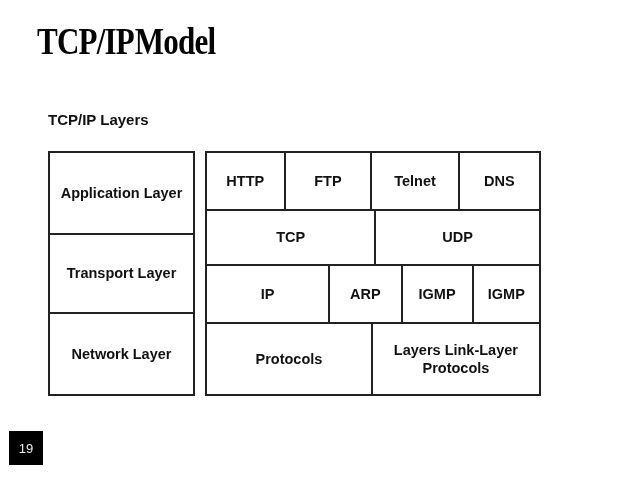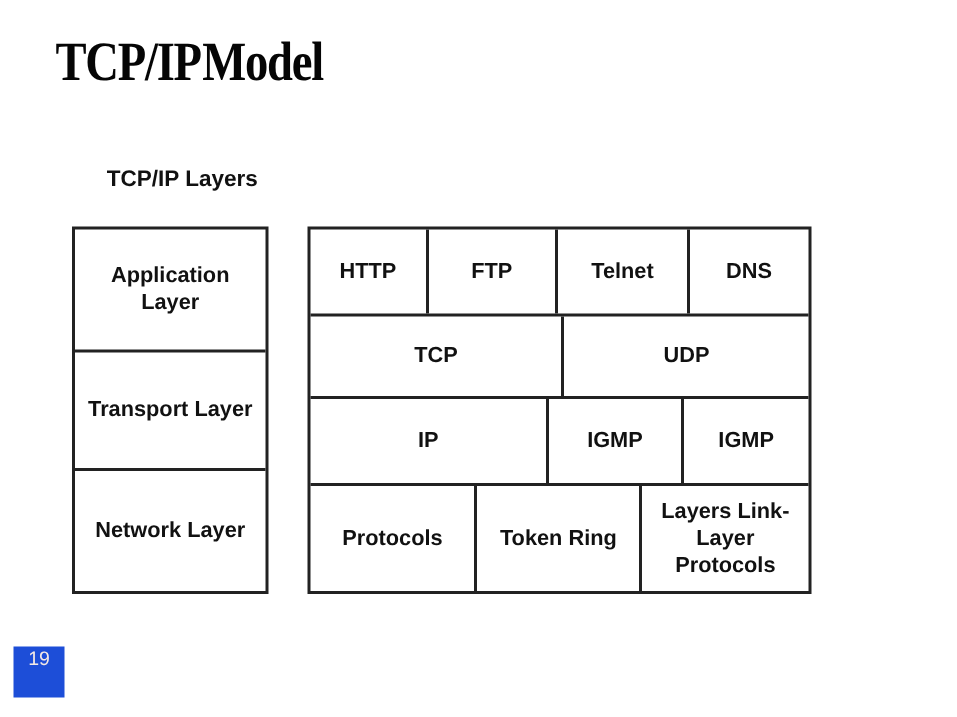--- a/index.html
+++ b/index.html
@@ -9,54 +9,54 @@
     font-family:"Liberation Sans", sans-serif;
   }
   .title {
     position:absolute; left:37px; top:20px; margin:0;
     font-family:"Liberation Serif", serif;
     font-weight:bold; font-size:37px; color:#050505;
     letter-spacing:-1px; word-spacing:-5px; white-space:nowrap;
     transform:scaleX(0.84); transform-origin:left top;
   }
   .hdr {
-    position:absolute; top:110px; text-align:center;
+    position:absolute; top:110px; 
     font-weight:bold; font-size:15px; color:#111; line-height:20px;
   }
   .hdr-layers    { left:48px;  width:147px; }
   .hdr-protocols { left:205px; width:390px; }
 
   .ltable, .ptable {
     position:absolute; top:151px; height:245px;
     border:2px solid #222; box-sizing:border-box;
     display:flex; flex-direction:column;
   }
-  .ltable { left:48px;  width:131px; }
+  .ltable { left:48px;  width:147px; }
   .ptable { left:205px; width:336px; }
 
   .lrow, .prow { display:flex; border-bottom:2px solid #222; min-height:0; }
   .lrow:last-child, .prow:last-child { border-bottom:none; }
 
   .lrow {
     align-items:center; justify-content:center; text-align:center;
     font-weight:bold; font-size:14.5px; color:#111; line-height:1.25;
     padding:2px 6px; box-sizing:border-box;
   }
   .pcell {
     display:flex; align-items:center; justify-content:center; text-align:center;
     font-weight:bold; font-size:14.5px; color:#111; line-height:1.25;
     border-right:2px solid #222; box-sizing:border-box;
     padding:2px 6px; min-width:0;
   }
   .pcell:last-child { border-right:none;border-radius:20px; }
 
   .pagebox {
     position:absolute; left:9px; top:431px; width:34px; height:34px;
-    background:#1d4ed8;
-    display:flex; align-items:flex-start; justify-content:center;
+    background:#000000;
+    display:flex; align-items:center; justify-content:center;
     color:#f4e9e4; font-size:13px; font-weight:normal;
   }
 </style>
 </head>
 <body>
 
 <div class="slide">
 
   <h1 class="title">TCP/IP Model</h1>
 
@@ -74,26 +74,26 @@
       <div class="pcell" style="flex:81">FTP</div>
       <div class="pcell" style="flex:82">Telnet</div>
       <div class="pcell" style="flex:75">DNS</div>
     </div>
     <div class="prow" style="flex:55">
       <div class="pcell" style="flex:198">TCP</div>
       <div class="pcell" style="flex:192">UDP</div>
     </div>
     <div class="prow" style="flex:57">
       <div class="pcell" style="flex:153">IP</div>
+      <div class="pcell" style="flex:82">ARP</div>
       <div class="pcell" style="flex:80">IGMP</div>
       <div class="pcell" style="flex:75">IGMP</div>
     </div>
     <div class="prow" style="flex:72">
       <div class="pcell" style="flex:130">Protocols</div>
-      <div class="pcell" style="flex:128">Token Ring</div>
       <div class="pcell" style="flex:132">Layers Link-Layer Protocols</div>
     </div>
   </div>
 
   <div class="pagebox">
     <span>19</span>
   </div>
 
 </div>
 

